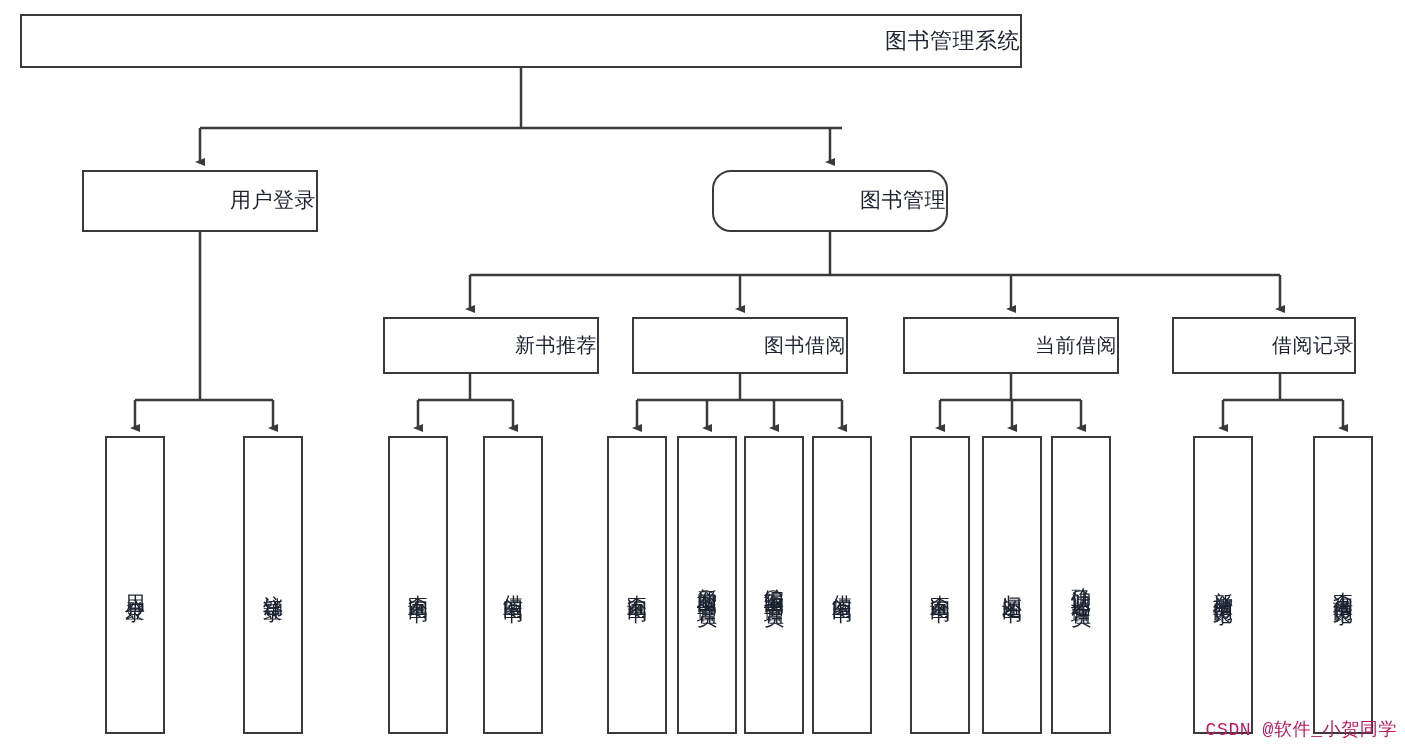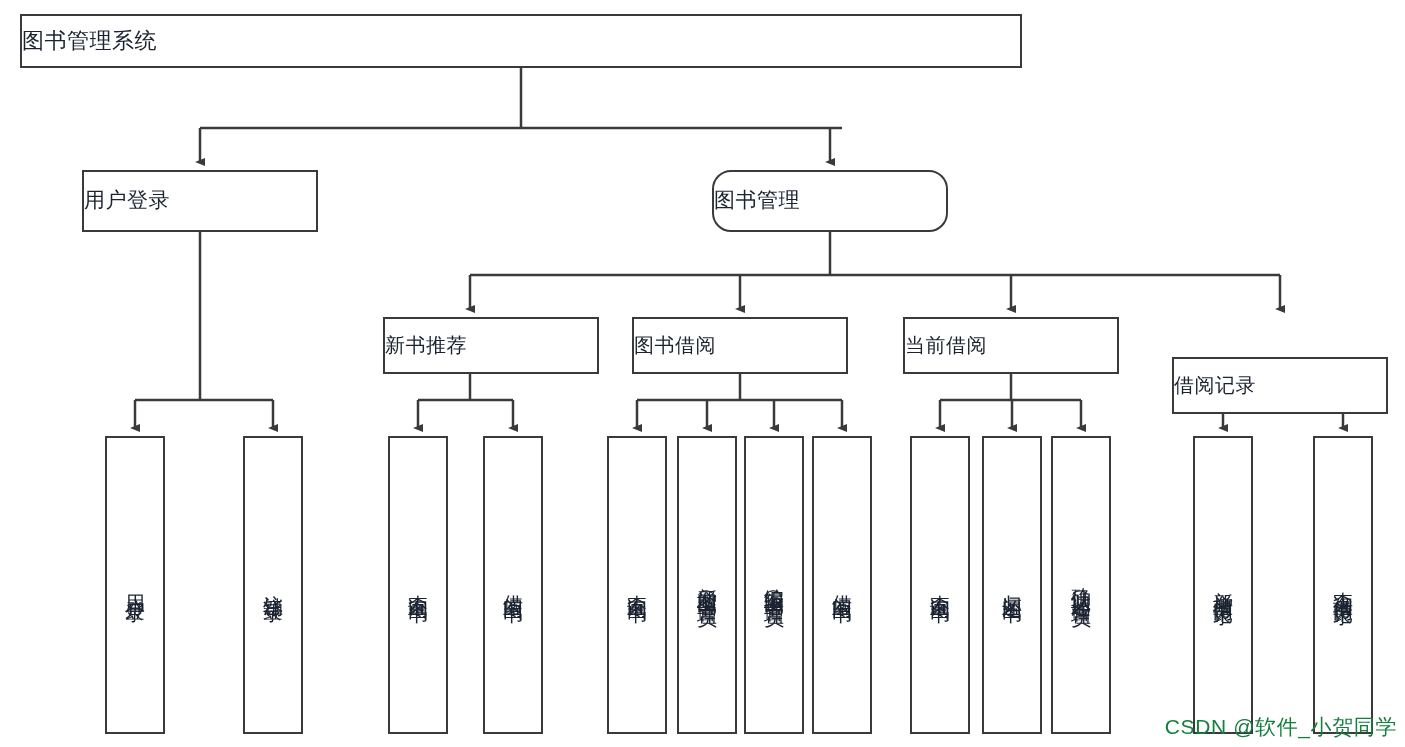--- a/index.html
+++ b/index.html
@@ -26,21 +26,21 @@
     height: 747px;
     pointer-events: none;
   }
   .node {
     position: absolute;
     box-sizing: border-box;
     background: #ffffff;
     border: 2.5px solid #3a3a3a;
     display: flex;
     align-items: center;
-    justify-content: flex-start;
+    justify-content: flex-end;
     z-index: 2;
   }
   .node-label {
     color: #1b2330;
     font-size: 21px;
     line-height: 1.12;
     letter-spacing: 0.5px;
     white-space: nowrap;
     text-align: center;
   }
@@ -58,26 +58,26 @@
     font-size: 20px;
     line-height: 1.25;
     letter-spacing: 3px;
     white-space: normal;
     max-height: 100%;
   }
   #watermark {
     position: absolute;
     right: 8px;
     bottom: 6px;
-    font-size: 21px;
-    color: #15803d;
+    font-size: 18px;
+    color: #be185d;
     letter-spacing: 0.6px;
     z-index: 3;
     white-space: nowrap;
-    font-family: Liberation Sans, sans-serif;
+    font-family: Liberation Mono, monospace;
   }
 </style>
 </head>
 <body>
 
 <div id="canvas">
 
   <svg id="edges" viewBox="0 0 1405 747">
     <defs>
       <marker id="arrow" markerWidth="10" markerHeight="10" refX="5" refY="5" orient="auto" markerUnits="userSpaceOnUse">
@@ -142,21 +142,21 @@
 
   <div class="node level3" style="left: 362px; top: 317px; width: 216px; height: 57px; margin-left: 21px;">
     <span class="node-label">新书推荐</span>
   </div>
   <div class="node level3" style="left: 632px; top: 317px; width: 216px; height: 57px;">
     <span class="node-label">图书借阅</span>
   </div>
   <div class="node level3" style="left: 903px; top: 317px; width: 216px; height: 57px;">
     <span class="node-label">当前借阅</span>
   </div>
-  <div class="node level3" style="left: 1172px; top: 317px; width: 216px; height: 57px; margin-top: 40px;">
+  <div class="node level3" style="left: 1172px; top: 317px; width: 184px; height: 57px;">
     <span class="node-label">借阅记录</span>
   </div>
 
   <div class="node leaf" style="left: 105px; top: 436px; width: 60px; height: 298px;">
     <span class="node-label">用户登录</span>
   </div>
   <div class="node leaf" style="left: 243px; top: 436px; width: 60px; height: 298px;">
     <span class="node-label">注销登录</span>
   </div>
   <div class="node leaf" style="left: 388px; top: 436px; width: 60px; height: 298px;">

